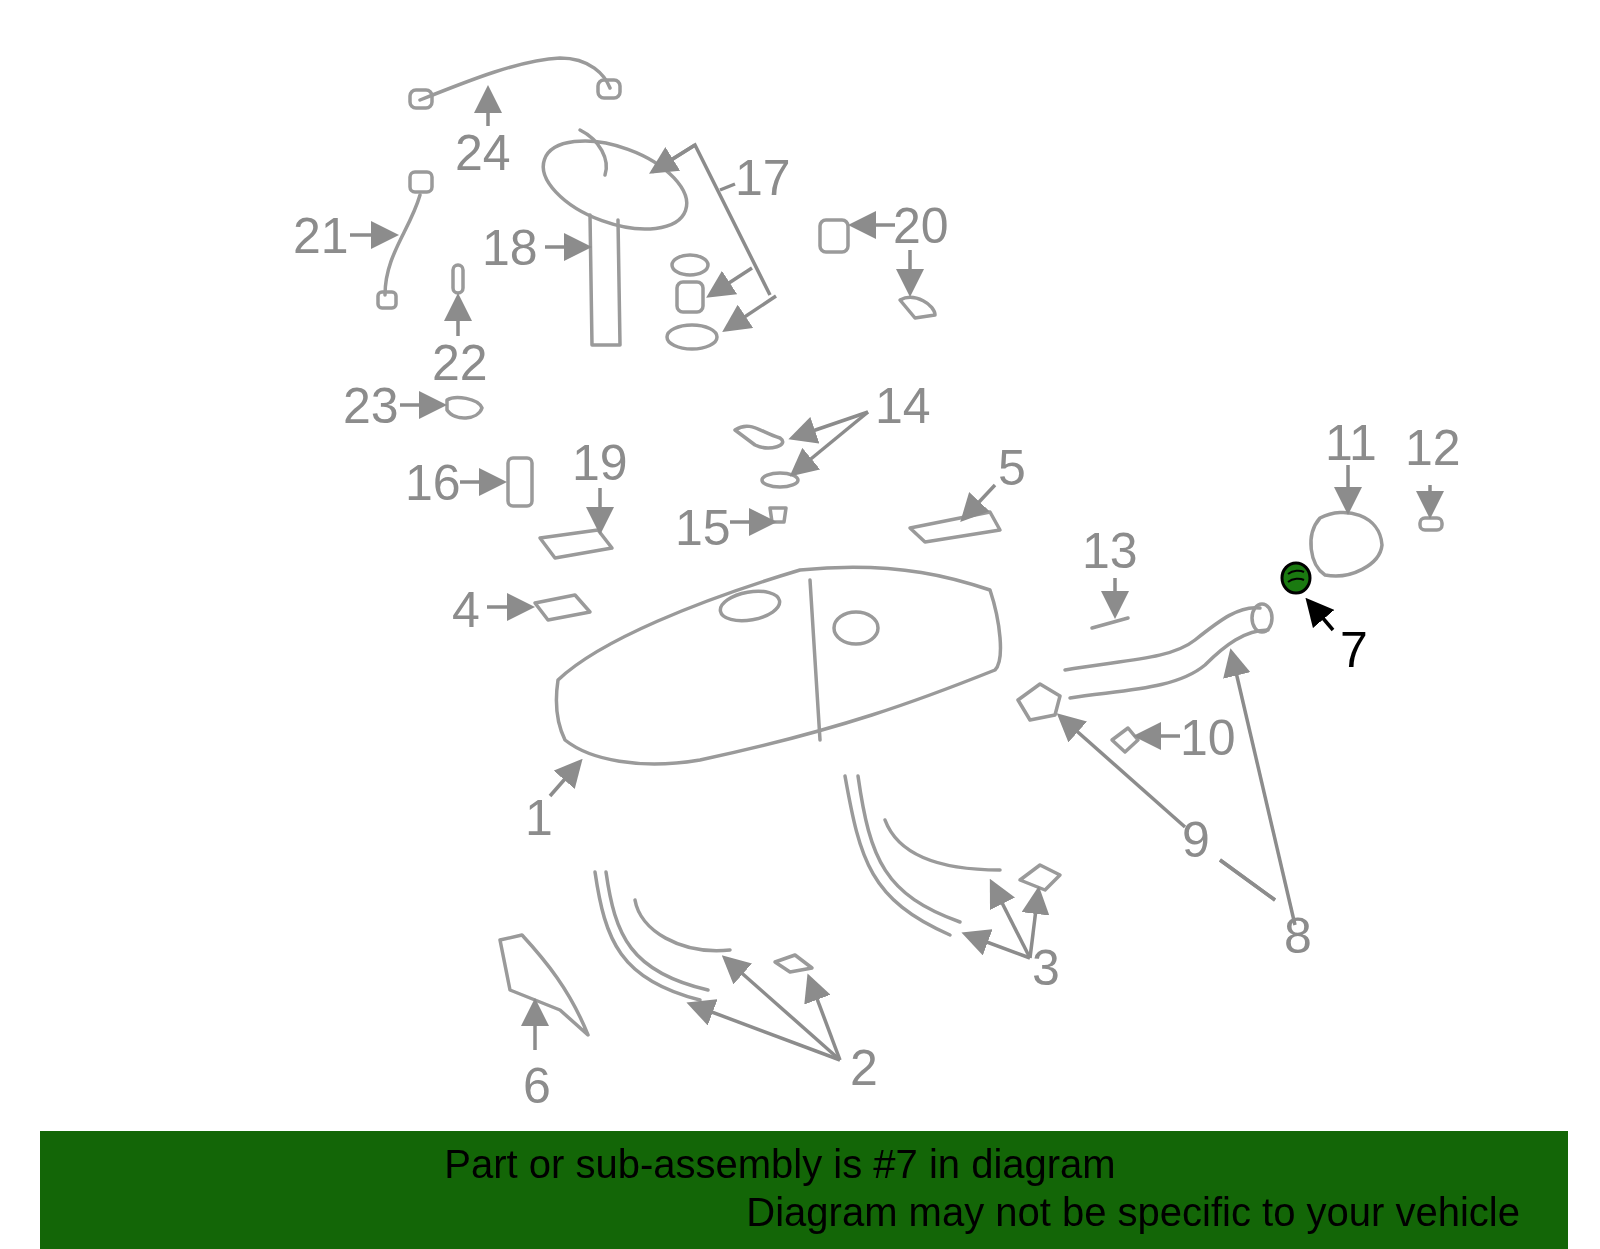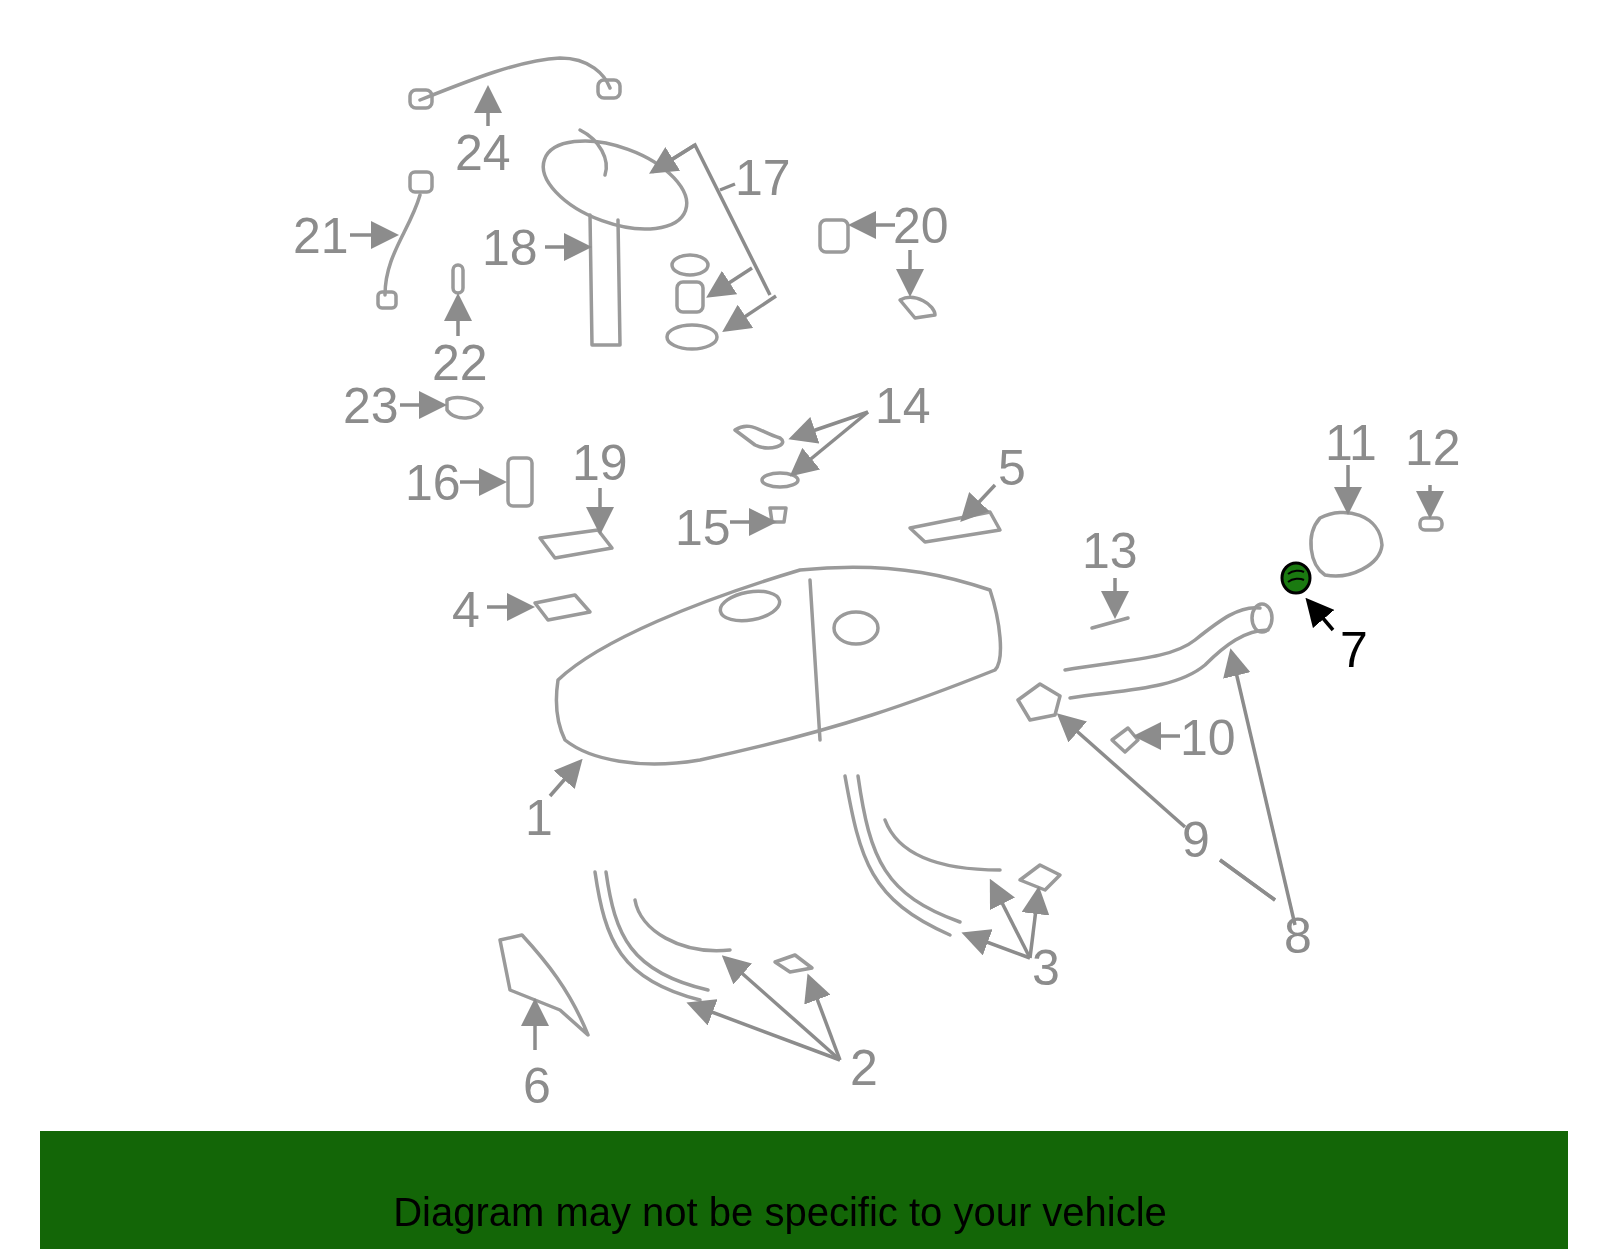--- a/index.html
+++ b/index.html
@@ -5,21 +5,21 @@
   html,body{margin:0;padding:0;background:#fff;}
   body{width:1600px;height:1249px;position:relative;overflow:hidden;font-family:"Liberation Sans",sans-serif;}
   #diagram{position:absolute;left:0;top:0;width:1600px;height:1130px;}
   .lbl{font-family:"Liberation Sans",sans-serif;font-size:50px;fill:#8c8c8c;}
   .lbl-hl{fill:#000;}
   .part{fill:none;stroke:#9a9a9a;stroke-width:3.5;stroke-linejoin:round;stroke-linecap:round;}
   .lead{stroke:#8c8c8c;stroke-width:3.5;fill:none;}
   .lead-hl{stroke:#000;stroke-width:3.5;fill:none;}
   #banner{position:absolute;left:40px;top:1131px;width:1528px;height:118px;background:#136607;}
   .banner-line{position:absolute;left:0;width:1480px;text-align:center;font-size:40px;color:#000;line-height:46px;}
-  #b1{top:10px;} #b2{top:58px;}
+  #b1{top:10px;} #b2{top:58px;text-align:right;}
 </style>
 </head>
 <body>
 
 <svg id="diagram" viewBox="0 0 1600 1130" xmlns="http://www.w3.org/2000/svg">
   <defs>
     <marker id="ah" markerWidth="8" markerHeight="8" refX="6" refY="4" orient="auto" markerUnits="strokeWidth">
       <path d="M0,0 L8,4 L0,8 z" fill="#8c8c8c"></path>
     </marker>
     <marker id="ahk" markerWidth="8" markerHeight="8" refX="6" refY="4" orient="auto" markerUnits="strokeWidth">
@@ -174,14 +174,15 @@
   <line class="lead" x1="840" y1="1060" x2="727" y2="960" marker-end="url(#ah)"></line>
   <line class="lead" x1="840" y1="1060" x2="810" y2="980" marker-end="url(#ah)"></line>
   <text class="lbl" x="850" y="1085">2</text>
 
   <path class="part" d="M500,940 L522,935 C545,960 570,990 588,1035 L560,1010 L510,990 Z"></path>
   <line class="lead" x1="535" y1="1050" x2="535" y2="1005" marker-end="url(#ah)"></line>
   <text class="lbl" x="523" y="1103">6</text>
 </svg>
 
 <div id="banner">
+  <div class="banner-line" id="b1">Part or sub-assembly is #7 in diagram</div>
   <div class="banner-line" id="b2">Diagram may not be specific to your vehicle</div>
 </div>
 
 </body></html>

